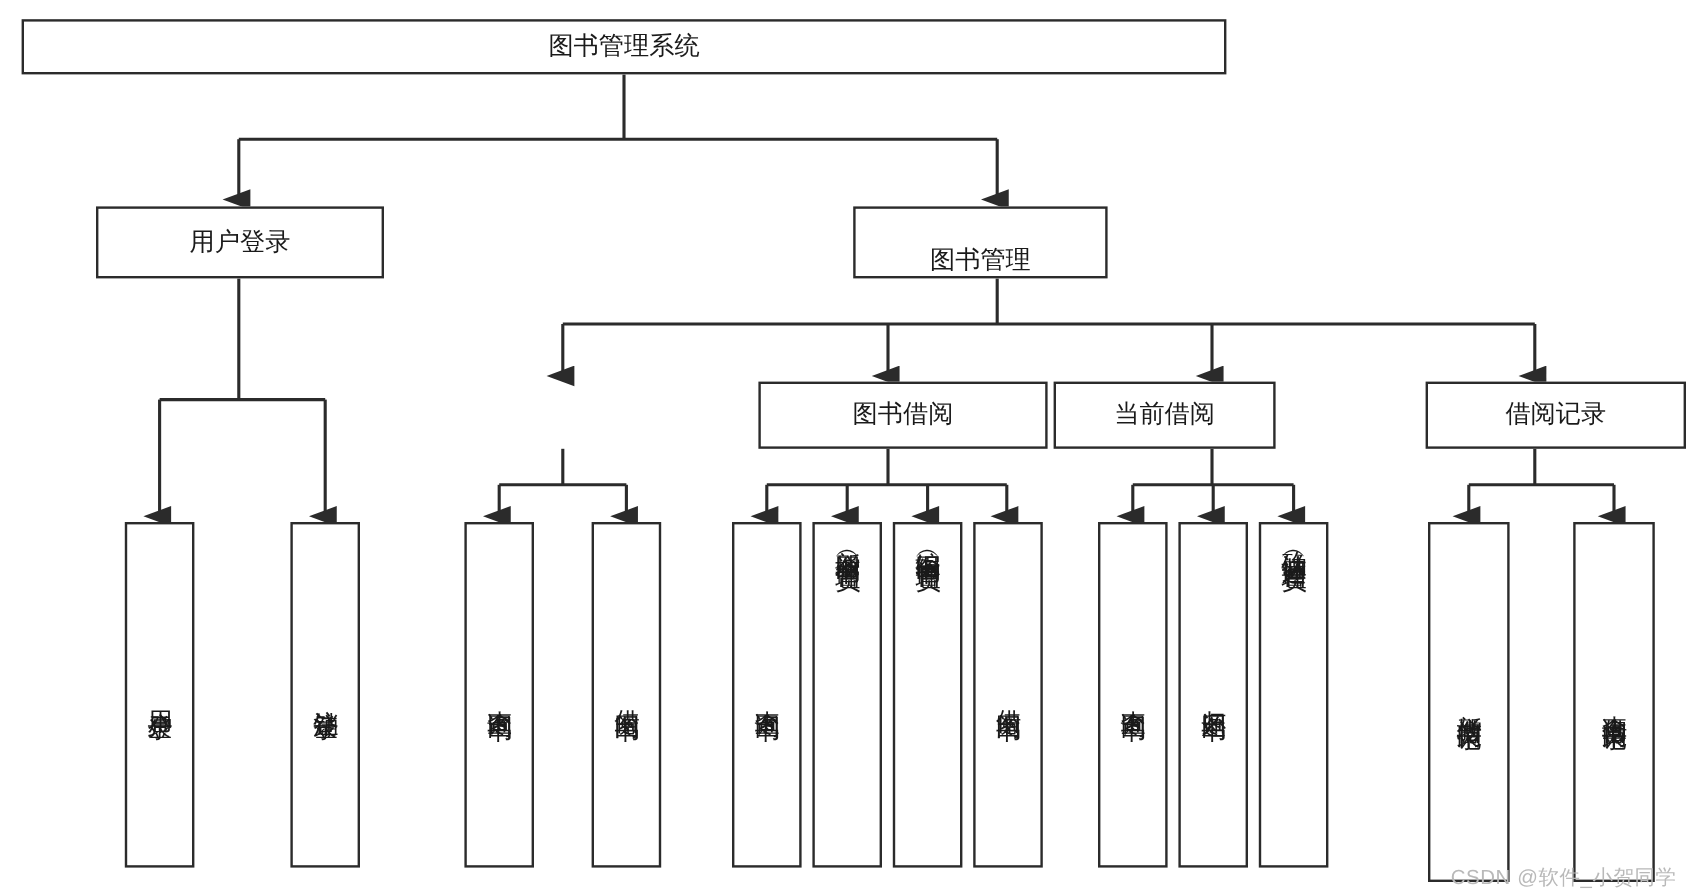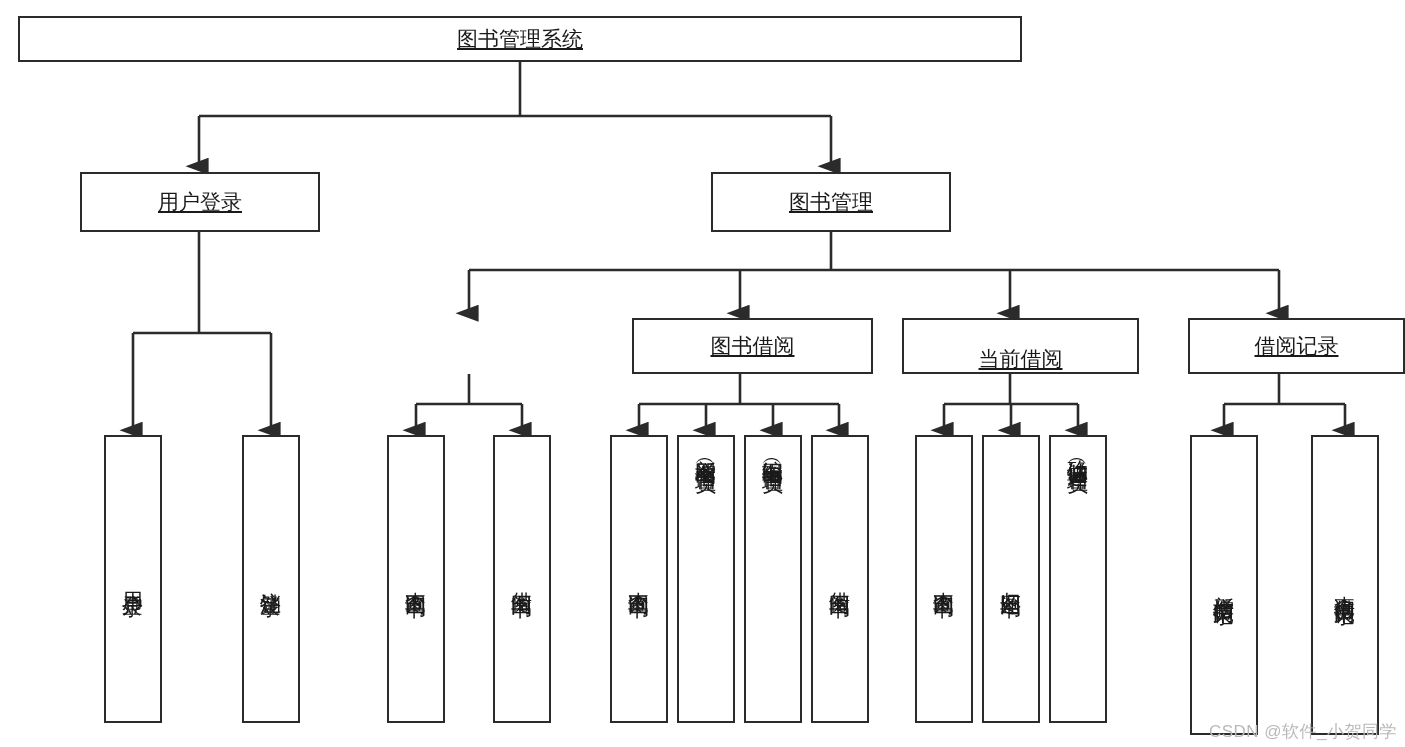--- a/index.html
+++ b/index.html
@@ -38,21 +38,20 @@
     overflow: hidden;
   }
   .node .label {
     color: #1a1a1a;
     text-align: center;
     line-height: 1.18;
     white-space: nowrap;
   }
   .node.horizontal .label {
     font-size: 21px;
-    text-decoration: underline;
   }
   .node.root .label {
     font-size: 21px;
   }
   .node.vertical {
     align-items: flex-start;
     justify-content: center;
     padding-top: 6px;
   }
   .node.vertical .label {
@@ -133,28 +132,28 @@
     </g>
   </svg>
 
   <div class="node root horizontal" style="left:18px; top:16px; width:1004px; height:46px;">
     <span class="label">图书管理系统</span>
   </div>
 
   <div class="node horizontal" style="left:80px; top:172px; width:240px; height:60px;">
     <span class="label">用户登录</span>
   </div>
-  <div class="node horizontal" style="left:711px; top:172px; width:240px; height:60px;">
+  <div class="node horizontal" style="left:711px; top:172px; width:212px; height:60px;align-items:flex-end;">
     <span class="label">图书管理</span>
   </div>
 
   <div class="node horizontal" style="left:632px; top:318px; width:241px; height:56px;">
     <span class="label">图书借阅</span>
   </div>
-  <div class="node horizontal" style="left:902px; top:318px; width:237px; height:56px;align-items:flex-end;">
+  <div class="node horizontal" style="left:878px; top:318px; width:185px; height:56px;">
     <span class="label">当前借阅</span>
   </div>
   <div class="node horizontal" style="left:1188px; top:318px; width:217px; height:56px;">
     <span class="label">借阅记录</span>
   </div>
 
   <div class="node vertical centerish" style="left:104px; top:435px; width:58px; height:288px;">
     <span class="label">用户登录</span>
   </div>
   <div class="node vertical centerish" style="left:242px; top:435px; width:58px; height:288px;">

